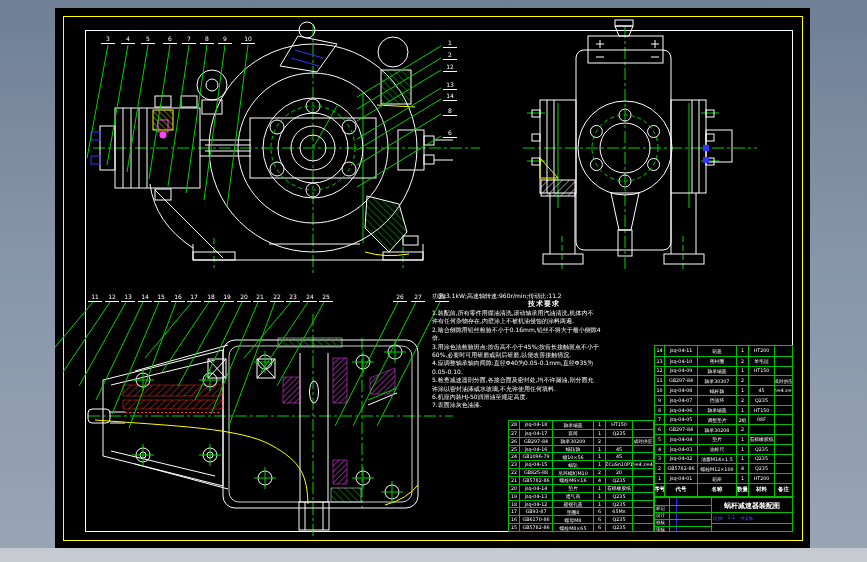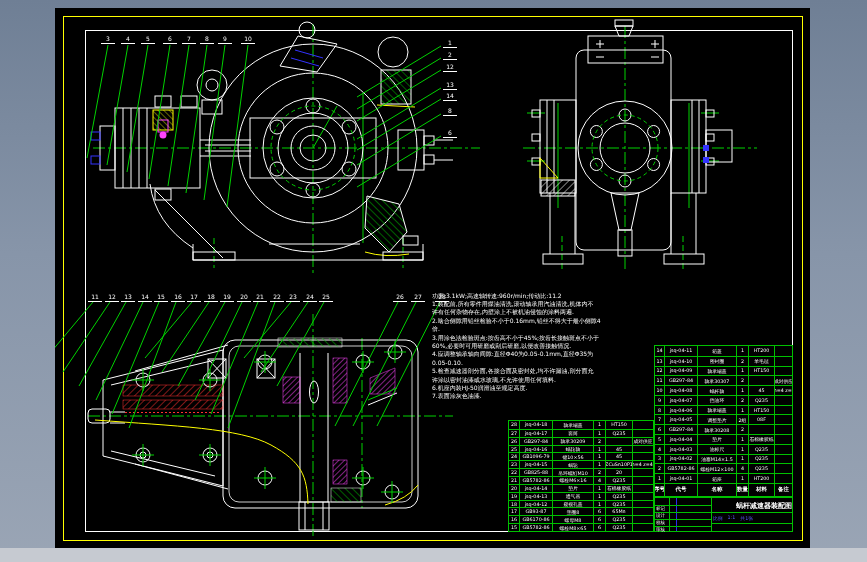--- a/index.html
+++ b/index.html
@@ -23,21 +23,21 @@
   .bom .td{border-right:1px solid #00c000;border-top:1px solid #00c000;box-sizing:border-box;
            overflow:hidden;white-space:nowrap;display:flex;align-items:center;justify-content:center;}
   .bom .tr .td:last-child{border-right:none;}
   .bom .tr:first-child .td{border-top:none;}
   
   .tblock{position:absolute;left:599px;top:489px;width:139px;height:35px;border:1px solid #00c000;box-sizing:border-box;color:#fff;background:#000;}
   .tblock .vline{position:absolute;top:0;bottom:0;width:1px;background:#00c000;}
   .tblock .hline{position:absolute;left:0;width:56px;height:1px;background:#00c000;}
   .tblock .blueline{position:absolute;top:0;bottom:0;left:21px;width:1px;background:#2a2aee;}
   .tblock .lbl{position:absolute;left:1px;font-size:4.5px;line-height:6px;color:#fff;}
-  .tblock .title{position:absolute;left:57px;top:3px;width:80px;text-align:right;font-size:7px;font-weight:bold;}
+  .tblock .title{position:absolute;left:57px;top:3px;width:80px;text-align:center;font-size:7px;font-weight:bold;}
   .tblock .brow{position:absolute;left:58px;top:17px;width:80px;display:flex;gap:5px;font-size:4.8px;color:#5b5bff;}
   .tblock .hline2{position:absolute;left:56px;right:0;height:1px;background:#00c000;}
   
   .balloon{position:absolute;color:#fff;font-size:6px;line-height:7px;width:14px;text-align:center;border-bottom:1px solid #fff;padding-bottom:1px;}
 </style>
 </head>
 <body>
 
 <div class="canvas">
   <svg width="755" height="540" viewBox="0 0 755 540">
@@ -322,20 +322,21 @@
         <line x1="253" y1="294" x2="206" y2="364"></line>
         <line x1="269" y1="294" x2="222" y2="378"></line>
         <line x1="343" y1="294" x2="280" y2="418"></line>
         <line x1="361" y1="294" x2="298" y2="418"></line>
         <line x1="385" y1="294" x2="322" y2="418"></line>
       </g>
   </svg>
 
   <div class="notes">
     <div class="spec">功率:3.1kW;高速轴转速:960r/min;传动比:11.2</div>
+    <div class="h">技术要求</div>
     <div id="note-lines">
         <div class="ln">1.装配前,所有零件用煤油清洗,滚动轴承用汽油清洗,机体内不</div>
         <div class="ln">许有任何杂物存在,内壁涂上不被机油侵蚀的涂料两遍.</div>
         <div class="ln">2.啮合侧隙用铅丝检验不小于0.16mm,铅丝不得大于最小侧隙4</div>
         <div class="ln">倍.</div>
         <div class="ln">3.用涂色法检验斑点:按齿高不小于45%;按齿长接触斑点不小于</div>
         <div class="ln">60%,必要时可用研磨或刮后研磨,以便改善接触情况.</div>
         <div class="ln">4.应调整轴承轴向间隙:直径Φ40为0.05-0.1mm,直径Φ35为</div>
         <div class="ln">0.05-0.10.</div>
         <div class="ln">5.检查减速器剖分面,各接合面及密封处,均不许漏油,剖分面允</div>

